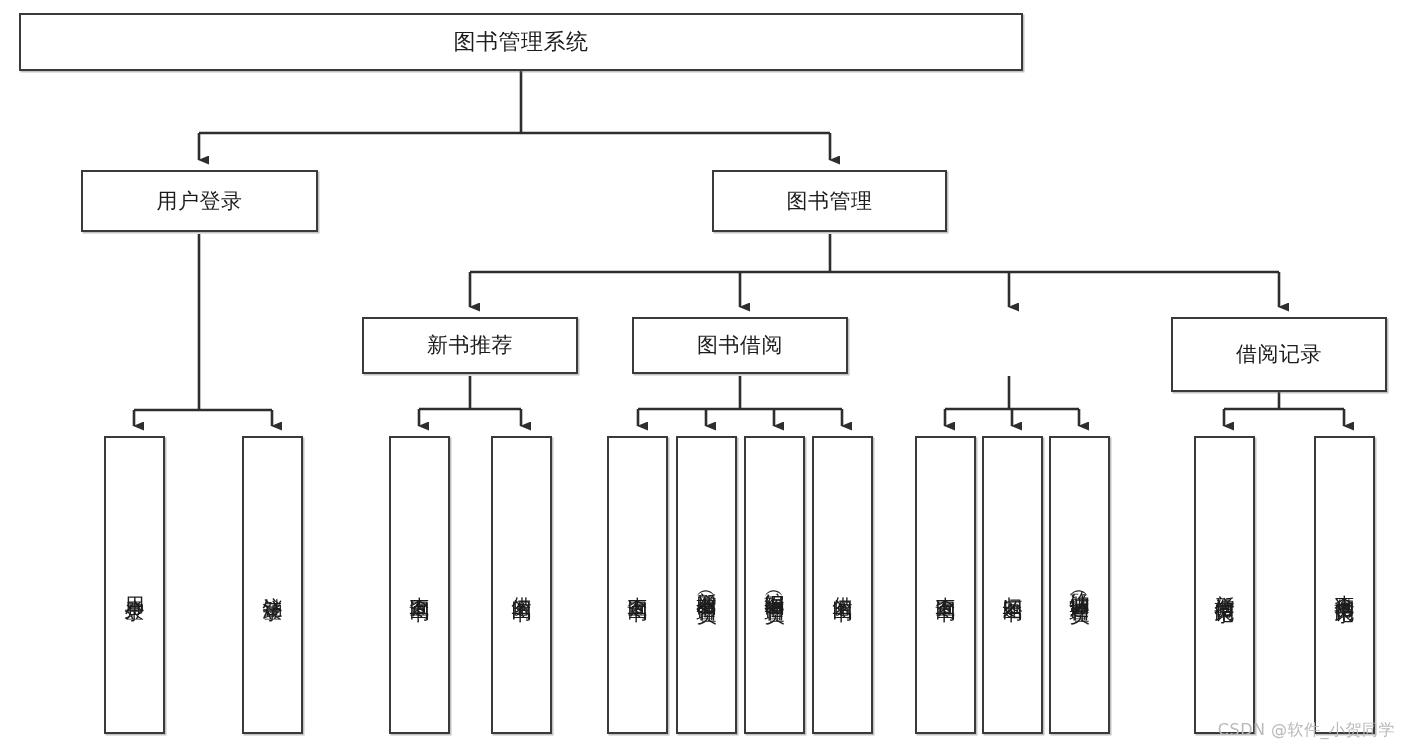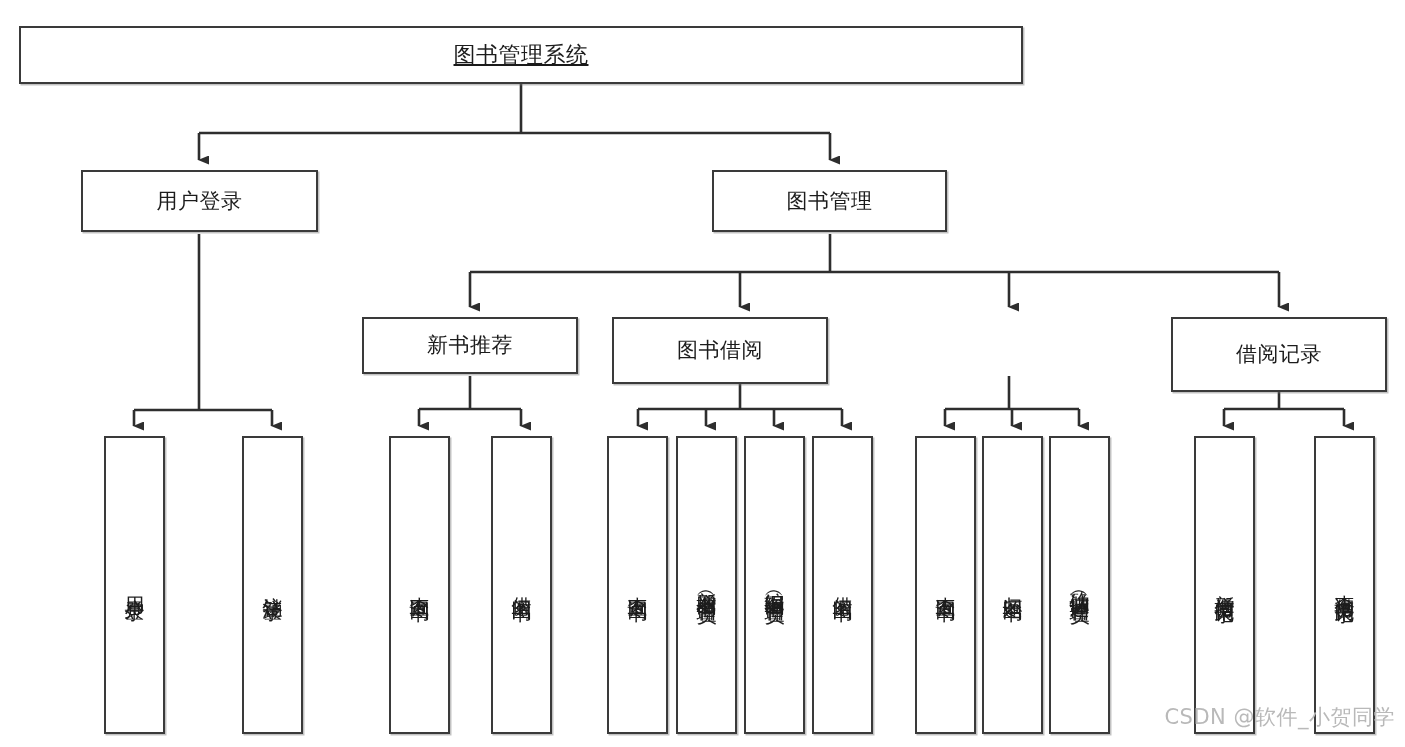--- a/index.html
+++ b/index.html
@@ -43,22 +43,22 @@
     text-orientation:upright;
     font-size:20px;
     letter-spacing:2px;
     line-height:1.35;
     white-space:normal;
   }
   .node.root .label{font-size:22px;}
   .watermark{
     position:absolute;
     right:10px;
-    bottom:16px;
-    font-size:21px;
+    bottom:6px;
+    font-size:16px;
     color:#b9b9b9;
     letter-spacing:0.5px;
     white-space:nowrap;
     pointer-events:none;
     text-align:right;
   }
 </style>
 </head>
 <body>
 
@@ -107,35 +107,35 @@
       <path d="M1012,409 L1012,426" marker-end="url(#arrow)"></path>
       <path d="M1079,409 L1079,426" marker-end="url(#arrow)"></path>
 
       <path d="M1279,376 L1279,409"></path>
       <path d="M1224,409 L1344,409"></path>
       <path d="M1224,409 L1224,426" marker-end="url(#arrow)"></path>
       <path d="M1344,409 L1344,426" marker-end="url(#arrow)"></path>
     </g>
   </svg>
 
-  <div class="node root" style="left:19px;top:26px;width:1004px;height:58px;text-decoration:underline;">
+  <div class="node root" style="left:19px;top:13px;width:1004px;height:58px;">
     <span class="label">图书管理系统</span>
   </div>
 
   <div class="node" style="left:81px;top:170px;width:237px;height:62px;">
     <span class="label">用户登录</span>
   </div>
   <div class="node" style="left:362px;top:317px;width:216px;height:57px;">
     <span class="label">新书推荐</span>
   </div>
 
   <div class="node" style="left:712px;top:170px;width:235px;height:62px;">
     <span class="label">图书管理</span>
   </div>
-  <div class="node" style="left:612px;top:317px;width:216px;height:67px;">
+  <div class="node" style="left:632px;top:317px;width:216px;height:57px;">
     <span class="label">图书借阅</span>
   </div>
   <div class="node" style="left:1171px;top:317px;width:216px;height:75px;">
     <span class="label">借阅记录</span>
   </div>
 
   <div class="node vertical" style="left:104px;top:436px;width:61px;height:298px;">
     <span class="label">用户登录</span>
   </div>
   <div class="node vertical" style="left:242px;top:436px;width:61px;height:298px;">

